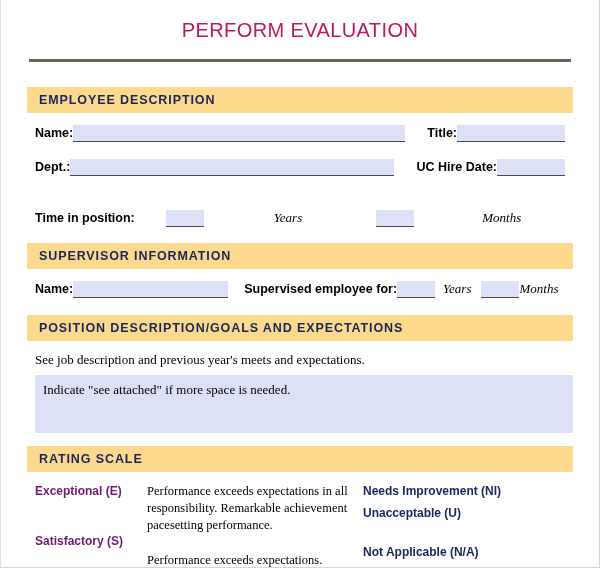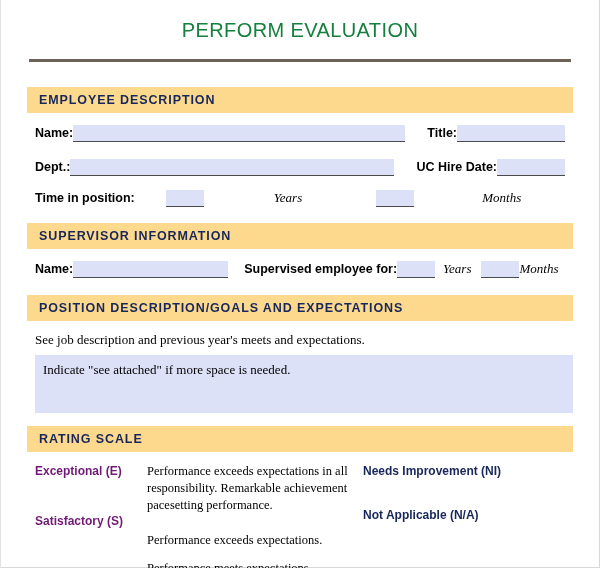--- a/index.html
+++ b/index.html
@@ -21,21 +21,21 @@
     background: #ffffff;
     border-left: 1px solid #e3e3e3;
     border-right: 1px solid #d8d8d8;
     border-bottom: 1px solid #d8d8d8;
     padding: 0 24px;
   }
 
   
   .doc-title {
     text-align: center;
-    color: #15803d;
+    color: #be185d;
     font-size: 20px;
     font-weight: normal;
     letter-spacing: 0.4px;
     margin: 0;
     padding-top: 17px;
     line-height: 26px;
     font-family: "Liberation Sans", sans-serif;
   }
   .title-rule {
     height: 3px;
@@ -61,21 +61,21 @@
 
   
   .form-row {
     display: flex;
     align-items: flex-end;
     padding: 0 10px;
     box-sizing: border-box;
   }
   .row-name      { margin-top: 12px; }
   .row-dept      { margin-top: 17px; }
-  .row-time      { margin-top: 14px; gap: 31px; }
+  .row-time      { margin-top: 34px; gap: 31px; }
   .row-sup-name  { margin-top: 12px; }
 
   .lbl {
     font-size: 12.5px;
     font-weight: bold;
     color: #000000;
     white-space: nowrap;
     line-height: 16px;
     padding-bottom: 1px;
   }
@@ -251,19 +251,20 @@
         <div class="gap-18"></div>
         <div class="rs-desc">Performance exceeds expectations.</div>
         <div class="gap-11"></div>
         <div class="rs-desc">Performance meets expectations.</div>
       </div>
     </div>
 
     <div class="rs-col-right">
       <div class="rs-right-term">Needs Improvement (NI)</div>
       <div class="gap-5"></div>
+      <div class="rs-right-term">Unacceptable (U)</div>
       <div class="gap-22"></div>
       <div class="rs-right-term">Not Applicable (N/A)</div>
     </div>
 
   </div>
 
 </div>
 
 </body></html>

